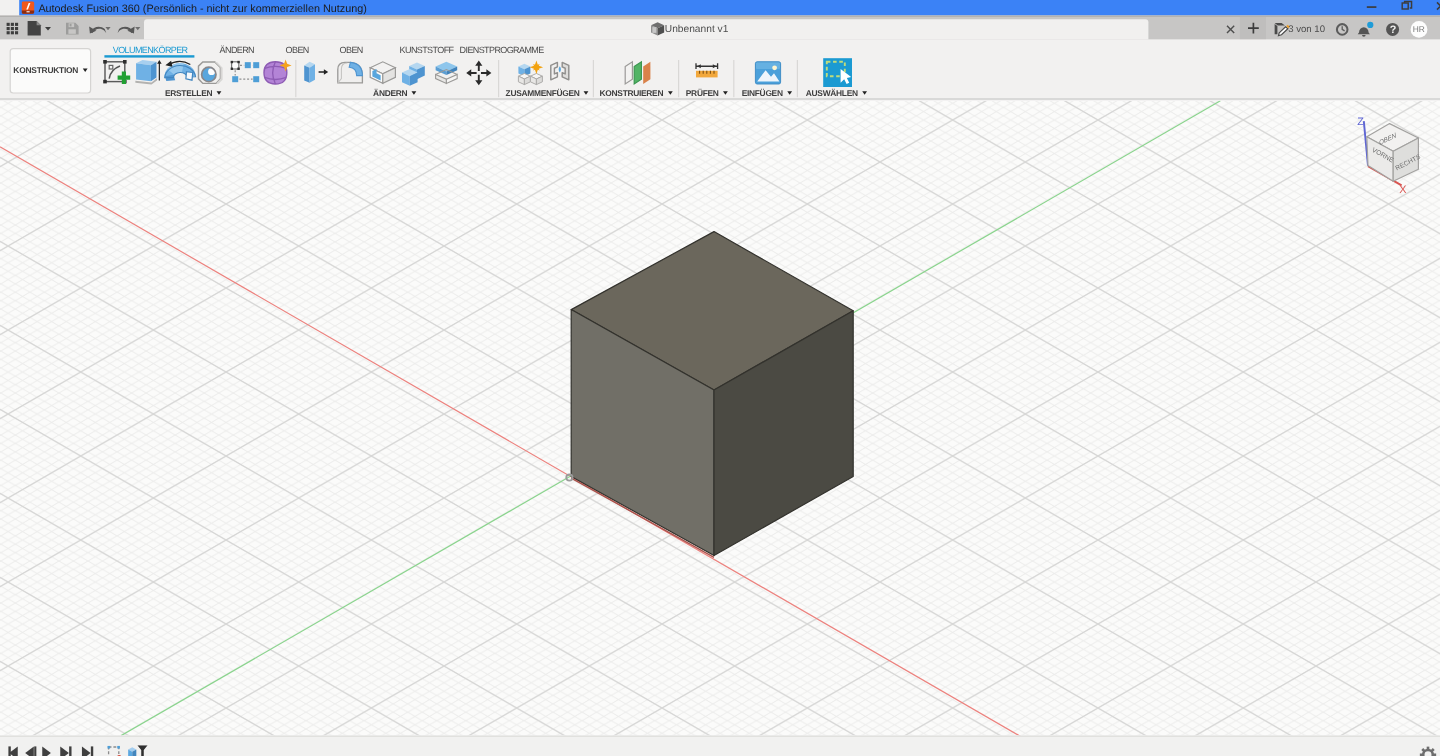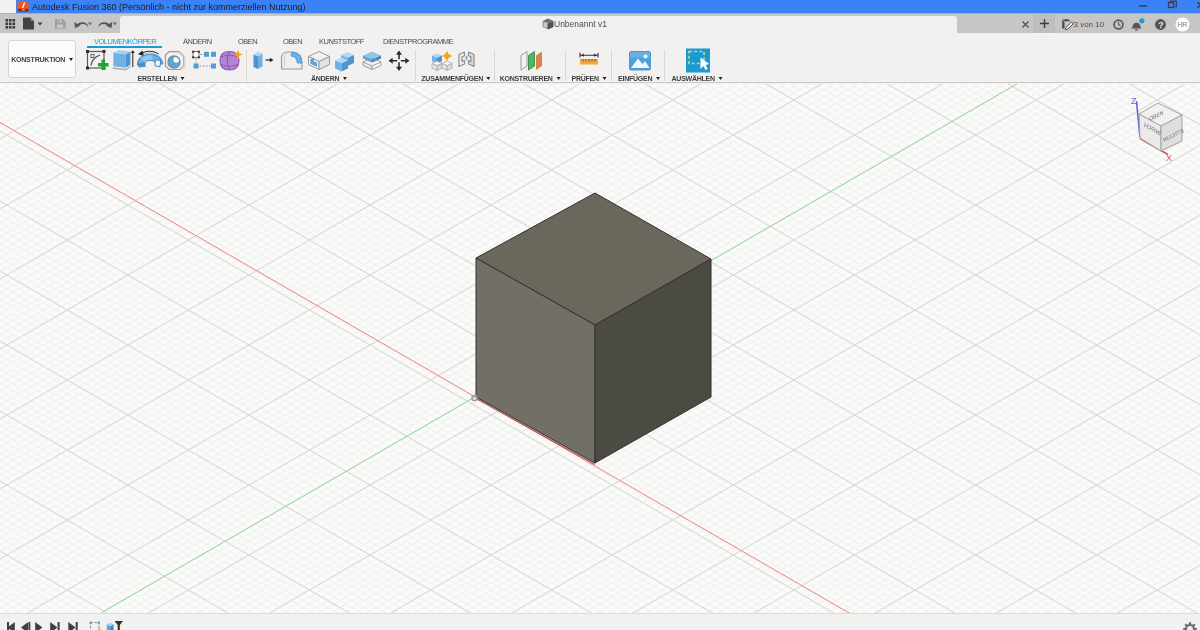--- a/index.html
+++ b/index.html
@@ -104,21 +104,21 @@
     <text x="144.3" y="13" font-size="7" fill="#7a7a7a">HR</text>
   </svg>
 
   <div id="ribbon">
     <div id="konstr-btn">KONSTRUKTION <span class="caret"></span></div>
     <div class="rtab active" style="left:94px">VOLUMENKÖRPER</div>
     <div id="tab-underline"></div>
     <div class="rtab" style="left:183px">ÄNDERN</div>
     <div class="rtab" style="left:238px">OBEN</div>
     <div class="rtab" style="left:283px">OBEN</div>
-    <div class="rtab" style="left:319px">KUNSTSTOFF</div>
+    <div class="rtab" style="left:333px">KUNSTSTOFF</div>
     <div class="rtab" style="left:383px">DIENSTPROGRAMME</div>
 
     <div class="glabel" style="left:161px">ERSTELLEN <span class="caret"></span></div>
     <div class="glabel" style="left:329px">ÄNDERN <span class="caret"></span></div>
     <div class="glabel" style="left:456px">ZUSAMMENFÜGEN <span class="caret"></span></div>
     <div class="glabel" style="left:530px">KONSTRUIEREN <span class="caret"></span></div>
     <div class="glabel" style="left:589px">PRÜFEN <span class="caret"></span></div>
     <div class="glabel" style="left:639px">EINFÜGEN <span class="caret"></span></div>
     <div class="glabel" style="left:697px">AUSWÄHLEN <span class="caret"></span></div>
 

